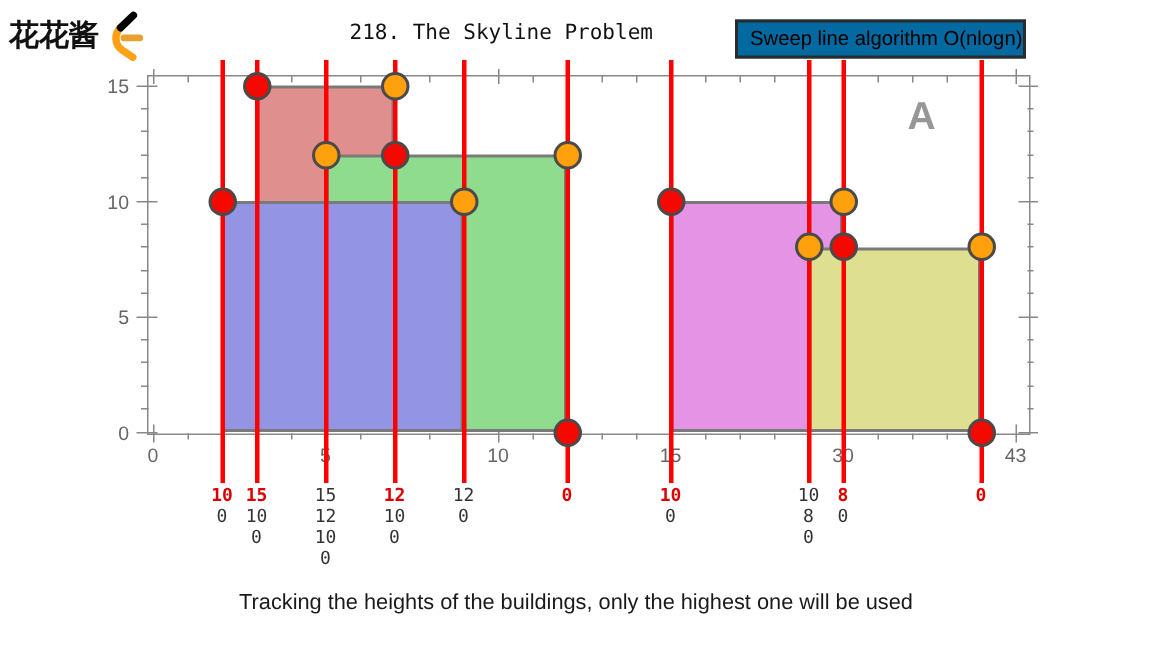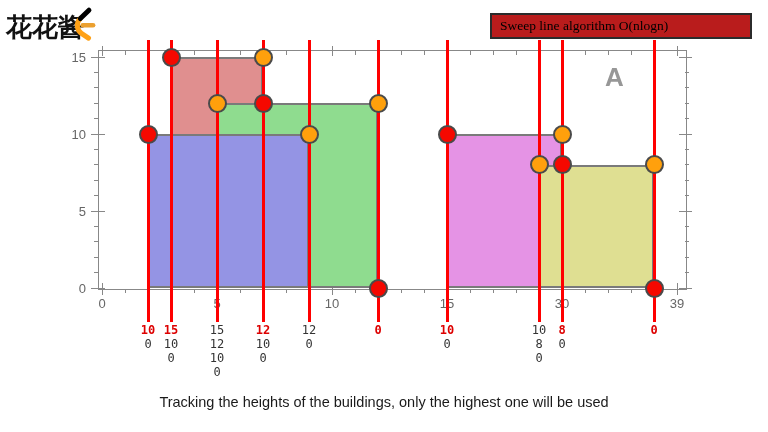--- a/index.html
+++ b/index.html
@@ -1,25 +1,25 @@
 <!DOCTYPE html>
 <html><head>
 <meta charset="utf-8">
 <style>
   html,body{margin:0;padding:0;background:#fff;}
   #page{position:relative;width:768px;height:432px;background:#fff;overflow:hidden;
         font-family:"Liberation Sans",sans-serif;}
   
-  .brand{position:absolute;left:6px;top:10px;font-size:26px;font-weight:bold;color:#111;}
+  .brand{position:absolute;left:6px;top:10px;font-size:20px;font-weight:bold;color:#111;}
   .lc-logo{position:absolute;left:66px;top:6px;}
   .lc-text{position:absolute;left:95px;top:8px;font-size:25px;color:#595959;letter-spacing:-0.5px;}
   .title{position:absolute;left:233px;top:14px;font-family:"DejaVu Sans Mono",monospace;
          font-size:14px;color:#111;}
-  .annot-box{position:absolute;left:490px;top:13px;width:262px;height:26px;border:2px solid #2b2b2b;
-         background:#b91c1c;box-sizing:border-box;z-index:6;font-family:Liberation Serif, serif;}
+  .annot-box{position:absolute;left:490px;top:13px;width:194px;height:26px;border:2px solid #2b2b2b;
+         background:#0369a1;box-sizing:border-box;z-index:6;}
   .annot-box span{display:block;padding-left:8px;line-height:22px;font-size:13.5px;color:#000;}
   
   .frame{position:absolute;border:1px solid #888;background:transparent;z-index:0;}
   .tick{position:absolute;background:#888;z-index:1;}
   .xlab{position:absolute;color:#666;font-size:13px;text-align:center;z-index:1;}
   .ylab{position:absolute;color:#666;font-size:13px;text-align:right;z-index:1;}
   .bld{position:absolute;border:2px solid #7a7a7a;box-sizing:border-box;border-radius:2px;z-index:2;}
   .sweep{position:absolute;z-index:4;}
   .dot{position:absolute;border:2px solid #4a4a4a;border-radius:50%;box-sizing:border-box;z-index:5;}
   .corner{position:absolute;font-size:26px;font-weight:bold;color:#979797;z-index:3;}
@@ -39,20 +39,21 @@
 
   <div class="lc-logo">
     <svg width="30" height="36" viewBox="0 0 36 42">
       <path d="M27 38 L18.5 32.2 C 12.6 28.2 11.8 19.6 17.2 14.4" fill="none" stroke="#FFA116" stroke-width="6" stroke-linecap="round"></path>
       <path d="M17.2 14.4 L27.5 4.5" fill="none" stroke="#000000" stroke-width="6" stroke-linecap="round"></path>
       <path d="M20 22.5 L32.5 22.5" fill="none" stroke="#eba02f" stroke-width="5.5" stroke-linecap="round"></path>
     </svg>
   </div>
 
 
+  <div class="title">218. The Skyline Problem</div>
 
   <div class="annot-box">
     <span>Sweep line algorithm O(nlogn)</span>
   </div>
 
   <div id="chart">
       <div class="frame" style="left: 98px; top: 50px; width: 587px; height: 238px; border-color: rgb(136, 136, 136);"></div>
       <div class="tick" style="left: 101.5px; top: 283px; width: 1px; height: 12px; background: rgb(136, 136, 136);"></div>
       <div class="tick" style="left: 101.5px; top: 46px; width: 1px; height: 10px; background: rgb(136, 136, 136);"></div>
       <div class="tick" style="left: 124.5px; top: 289px; width: 1px; height: 4px; background: rgb(136, 136, 136);"></div>
@@ -135,21 +136,21 @@
       <div class="tick" style="left: 685px; top: 87.3px; width: 4px; height: 1px; background: rgb(136, 136, 136);"></div>
       <div class="tick" style="left: 94px; top: 71.9px; width: 5px; height: 1px; background: rgb(136, 136, 136);"></div>
       <div class="tick" style="left: 685px; top: 71.9px; width: 4px; height: 1px; background: rgb(136, 136, 136);"></div>
       <div class="tick" style="left: 91px; top: 56.5px; width: 14px; height: 1px; background: rgb(136, 136, 136);"></div>
       <div class="tick" style="left: 679px; top: 56.5px; width: 13px; height: 1px; background: rgb(136, 136, 136);"></div>
       <div class="xlab" style="left: 88px; top: 296px; width: 28px; color: rgb(102, 102, 102);">0</div>
       <div class="xlab" style="left: 203px; top: 296px; width: 28px; color: rgb(102, 102, 102);">5</div>
       <div class="xlab" style="left: 318px; top: 296px; width: 28px; color: rgb(102, 102, 102);">10</div>
       <div class="xlab" style="left: 433px; top: 296px; width: 28px; color: rgb(102, 102, 102);">15</div>
       <div class="xlab" style="left: 548px; top: 296px; width: 28px; color: rgb(102, 102, 102);">30</div>
-      <div class="xlab" style="left: 663px; top: 296px; width: 28px; color: rgb(102, 102, 102);">39</div>
+      <div class="xlab" style="left: 663px; top: 296px; width: 28px; color: rgb(102, 102, 102);">43</div>
       <div class="ylab" style="left: 56px; top: 281px; width: 30px; color: rgb(102, 102, 102);">0</div>
       <div class="ylab" style="left: 56px; top: 204px; width: 30px; color: rgb(102, 102, 102);">5</div>
       <div class="ylab" style="left: 56px; top: 127px; width: 30px; color: rgb(102, 102, 102);">10</div>
       <div class="ylab" style="left: 56px; top: 50px; width: 30px; color: rgb(102, 102, 102);">15</div>
       <div class="bld" style="left: 171px; top: 57px; width: 92px; height: 231px; background: rgb(224, 143, 143); border-color: rgb(122, 122, 122);"></div>
       <div class="bld" style="left: 217px; top: 103.2px; width: 161px; height: 184.8px; background: rgb(143, 220, 143); border-color: rgb(122, 122, 122);"></div>
       <div class="bld" style="left: 148px; top: 134px; width: 161px; height: 154px; background: rgb(148, 148, 228); border-color: rgb(122, 122, 122);"></div>
       <div class="bld" style="left: 447px; top: 134px; width: 115px; height: 154px; background: rgb(229, 147, 229); border-color: rgb(122, 122, 122);"></div>
       <div class="bld" style="left: 539px; top: 164.8px; width: 115px; height: 123.2px; background: rgb(223, 223, 146); border-color: rgb(122, 122, 122);"></div>
       <div class="corner" style="left: 605px; top: 62px;">A</div>

